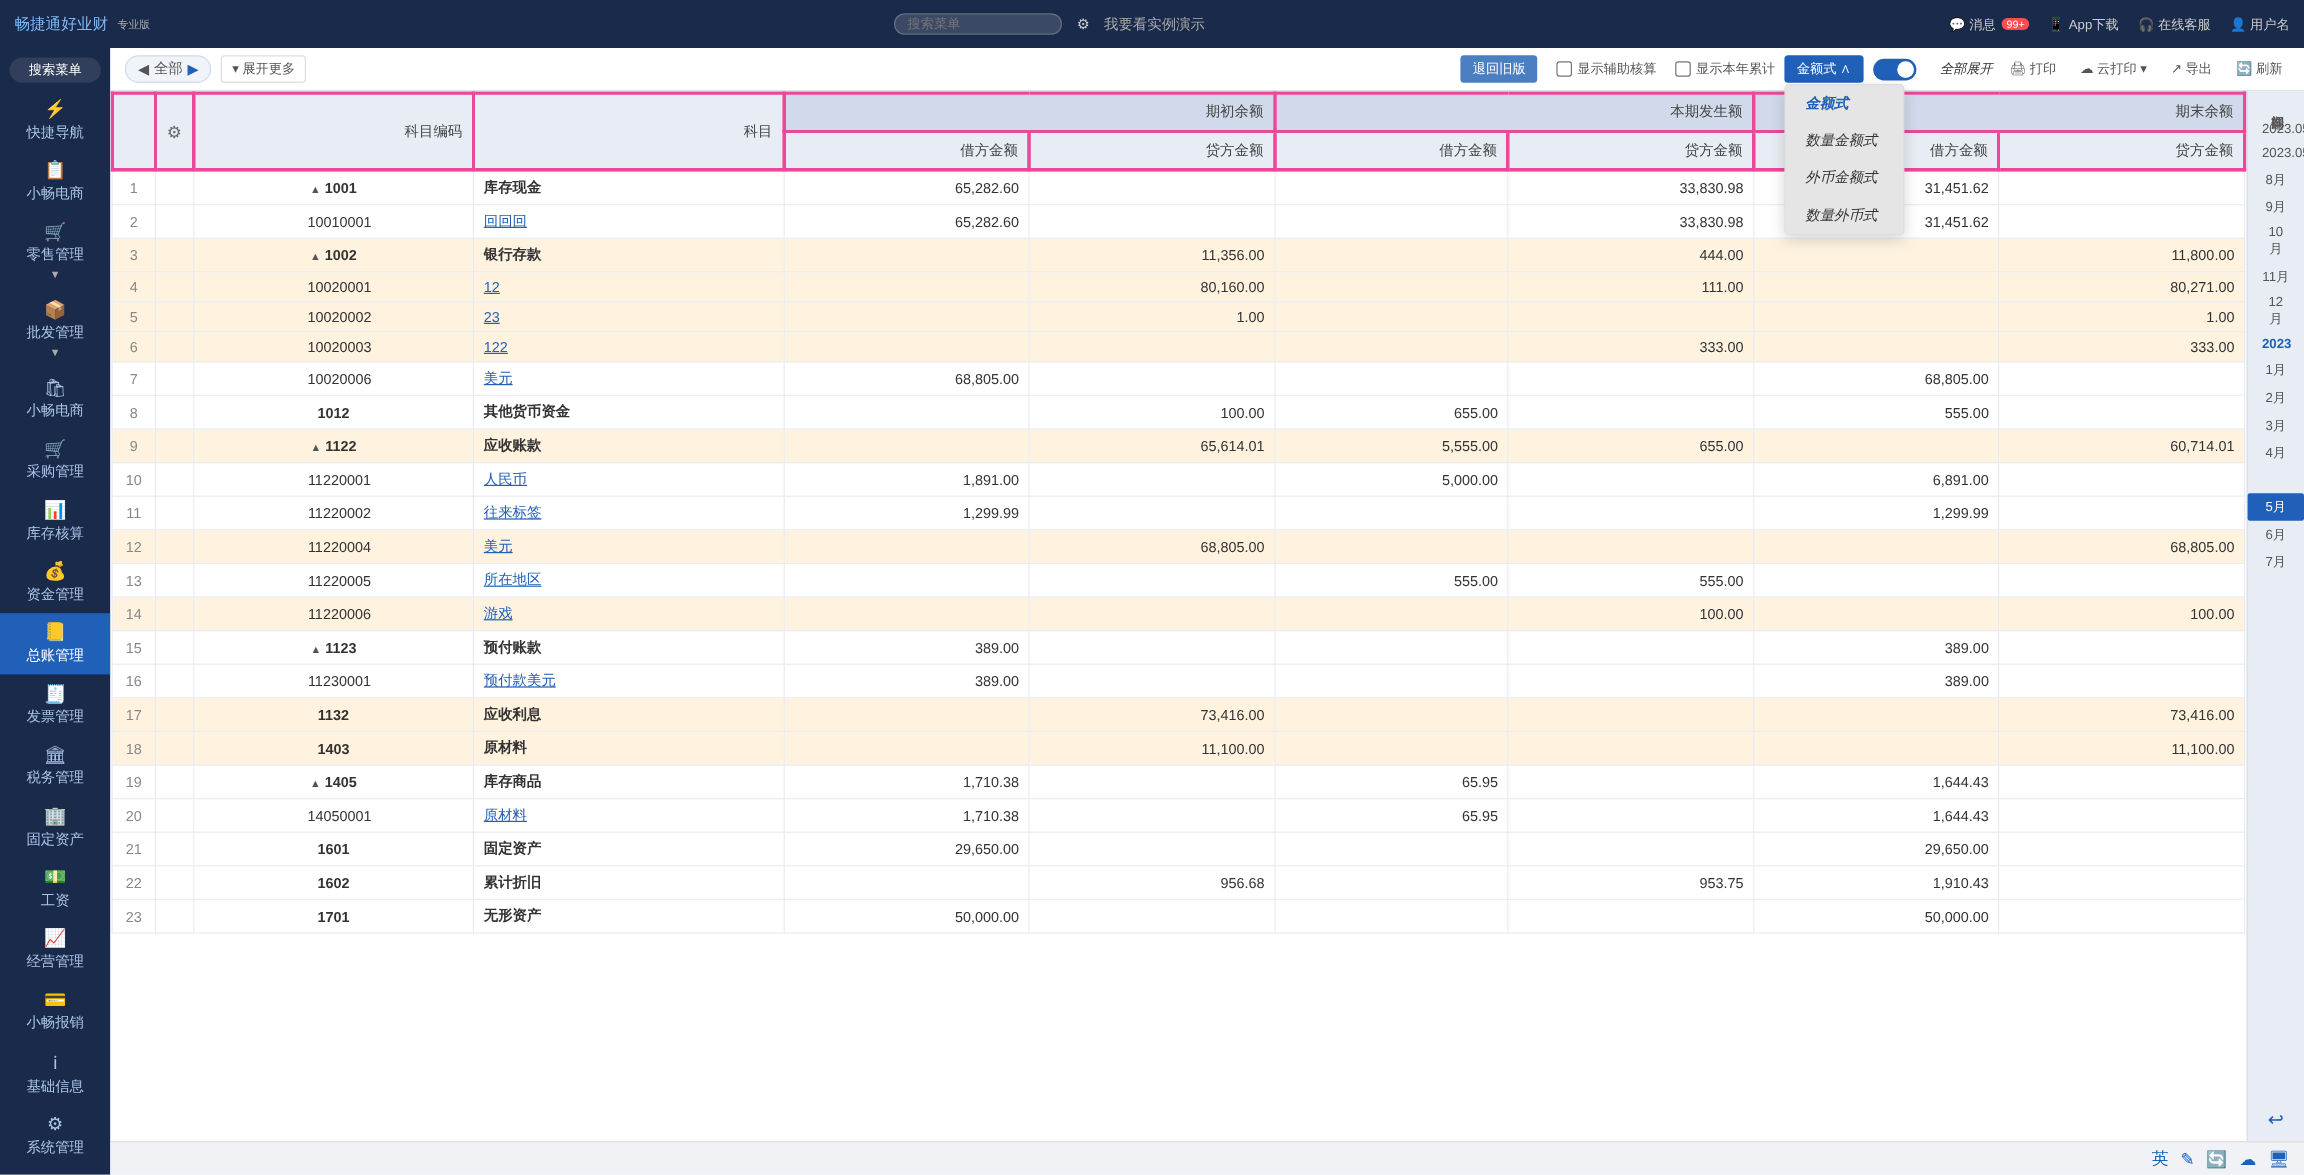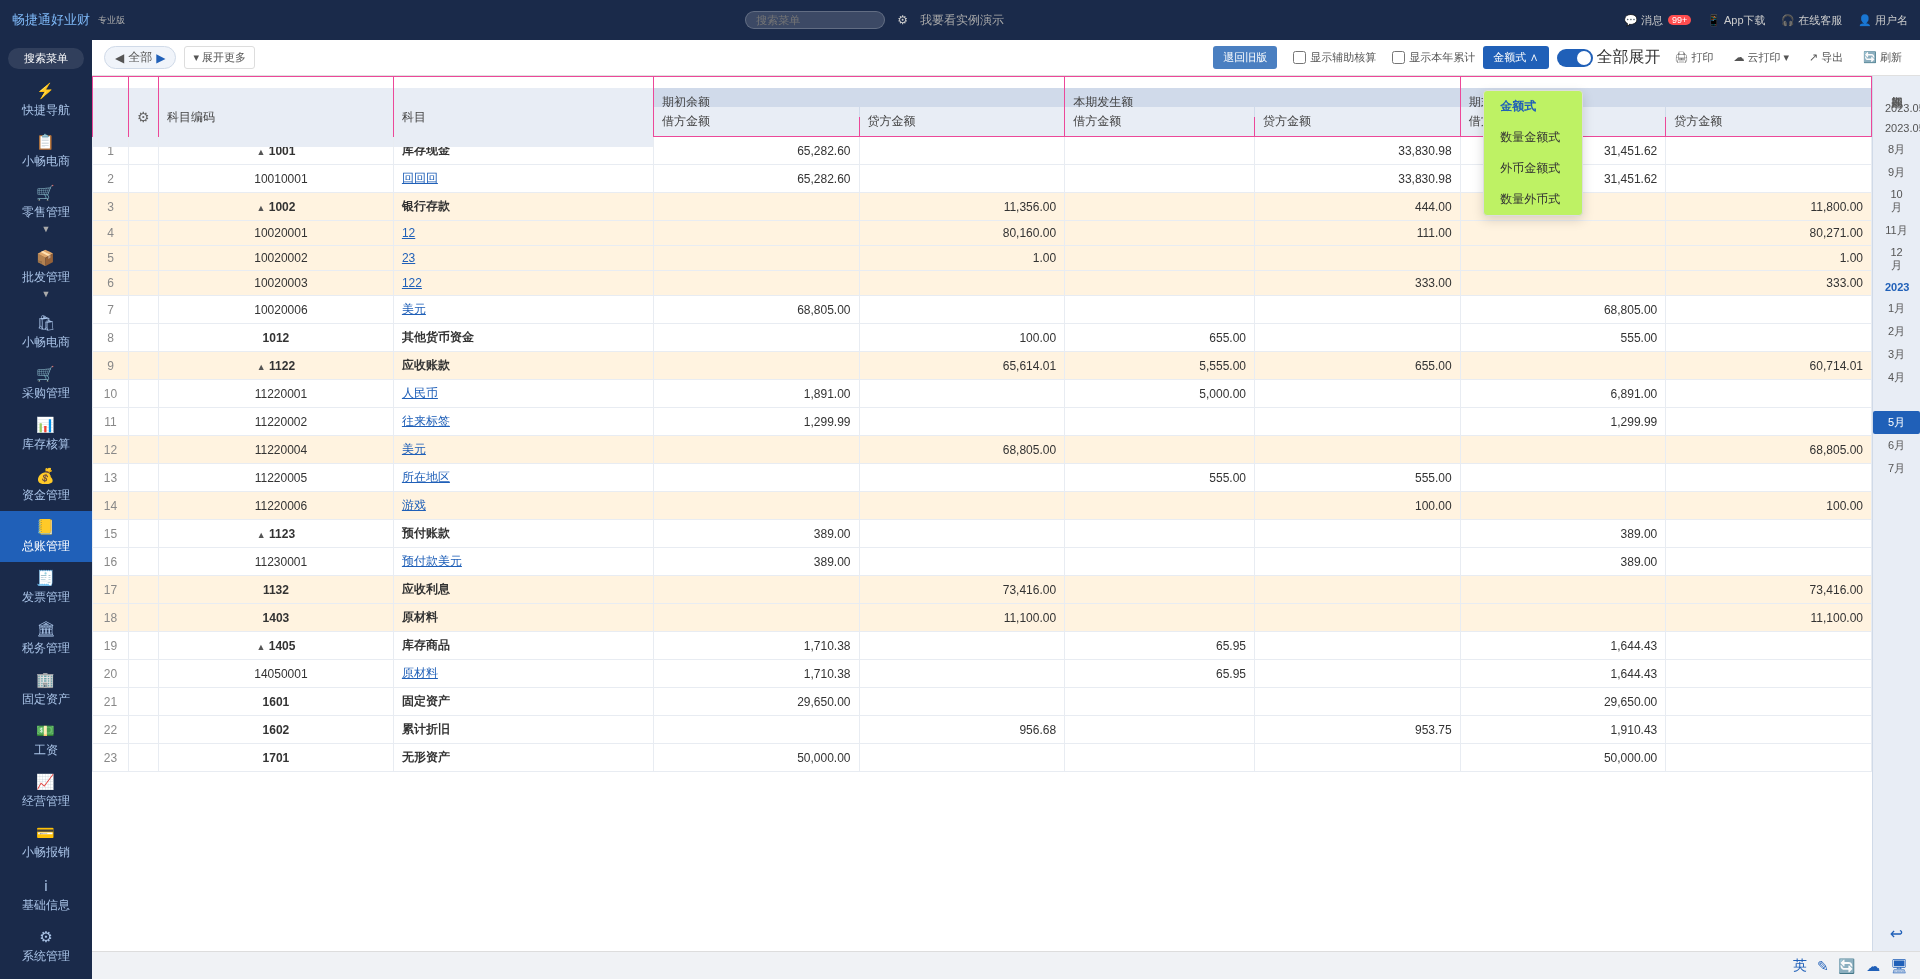--- a/index.html
+++ b/index.html
@@ -145,22 +145,23 @@
       font-size: 11px;
       cursor: pointer;
       display: flex;
       align-items: center;
       gap: 4px;
       position: relative;
     }
     .toggle-switch {
       display: flex;
       align-items: center;
-      gap: 4px;
-      font-size: 16px;
+      gap: 20px;
+      font-size: 11px;
+      font-style: italic;
     }
     .toggle-track {
       width: 36px;
       height: 18px;
       background: #2060b8;
       border-radius: 9px;
       position: relative;
       cursor: pointer;
     }
     .toggle-thumb {
@@ -181,28 +182,28 @@
       background: #fff;
       position: relative;
     }
     table {
       width: 100%;
       border-collapse: collapse;
       font-size: 12px;
     }
     thead th {
       background: #e8edf5;
-      border: 1px solid #ec4899;
+      border: 3px solid #ec4899;
       padding: 6px 8px;
-      text-align: left;
+      text-align: right;
       font-weight: normal;
       color: #444;
       white-space: nowrap;
       position: sticky;
-      top: 11px;
+      top: 0;
       z-index: 2;
     }
     thead th.group-header {
       background: #d0daea;
     }
     tbody td {
       border: 1px solid #e8ecf2;
       padding: 5px 8px;
       text-align: center;
       white-space: nowrap;
@@ -211,27 +212,28 @@
     tbody td.num { text-align: right; }
     tbody td.account-name { text-align: left; }
     tbody td.bold { font-weight: bold; }
     tbody td.underline { text-decoration: underline; color: #2060b8; cursor: pointer; }
     .row-num { color: #888; }
     .settings-icon { cursor: pointer; font-size: 14px; color: #666; }
 
     
     .dropdown-menu {
       position: absolute;
-      top: 44px;
-      background: #bef264;
+      top: 24px;
+      background: #e5e5e5;
       border: 1px solid #ddd;
       border-radius: 4px;
       box-shadow: 0 4px 12px rgba(0,0,0,0.15);
       z-index: 100;
       min-width: 100px;
+      font-style: italic;
     }
     .dropdown-menu-item {
       padding: 7px 16px;
       cursor: pointer;
       font-size: 12px;
       color: #333;
     }
     .dropdown-menu-item.active { color: #2060b8; font-weight: bold; }
 
     

